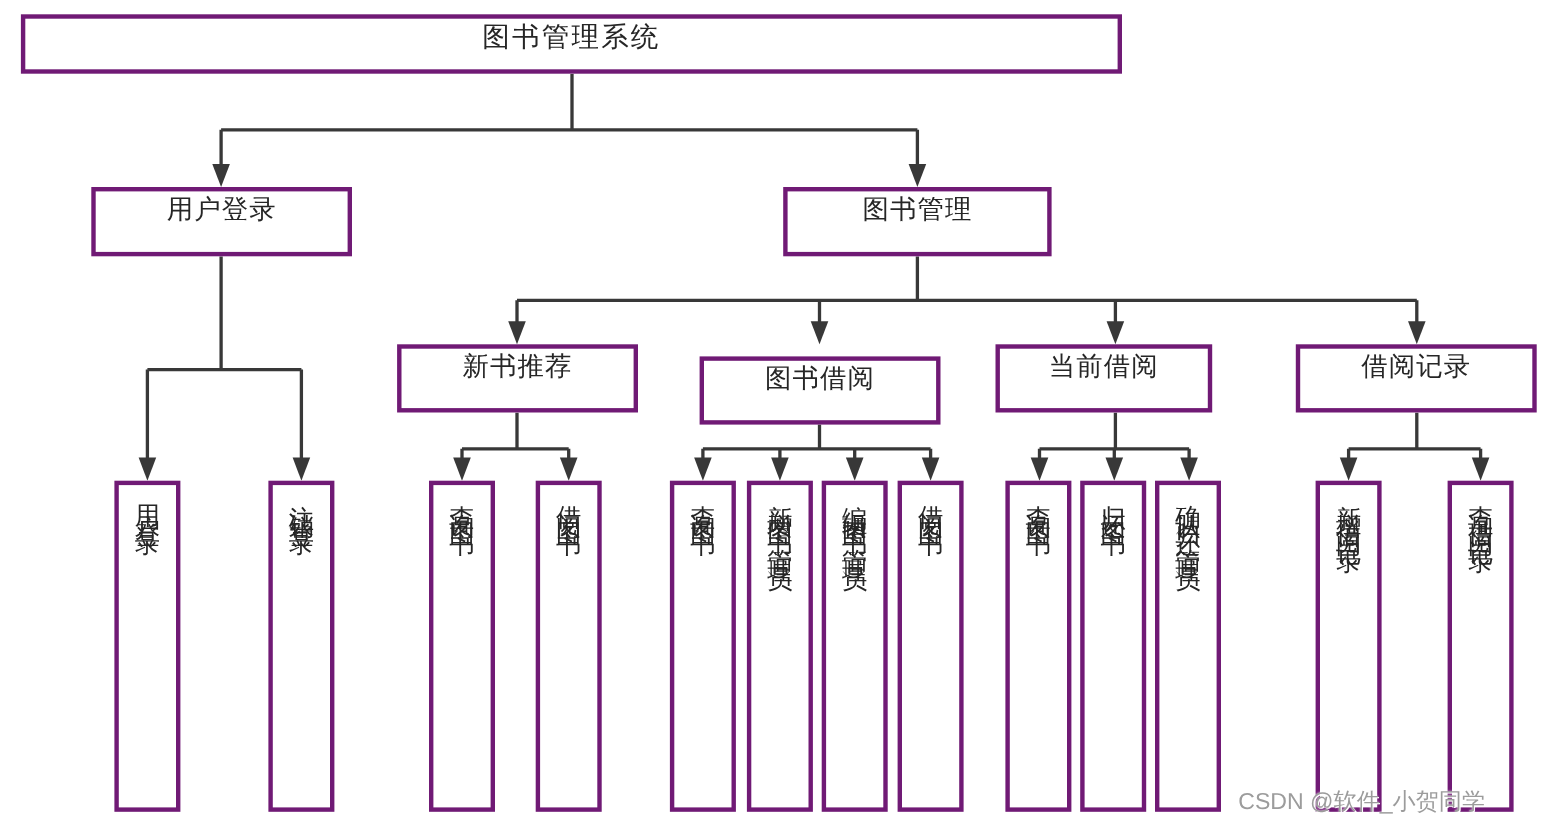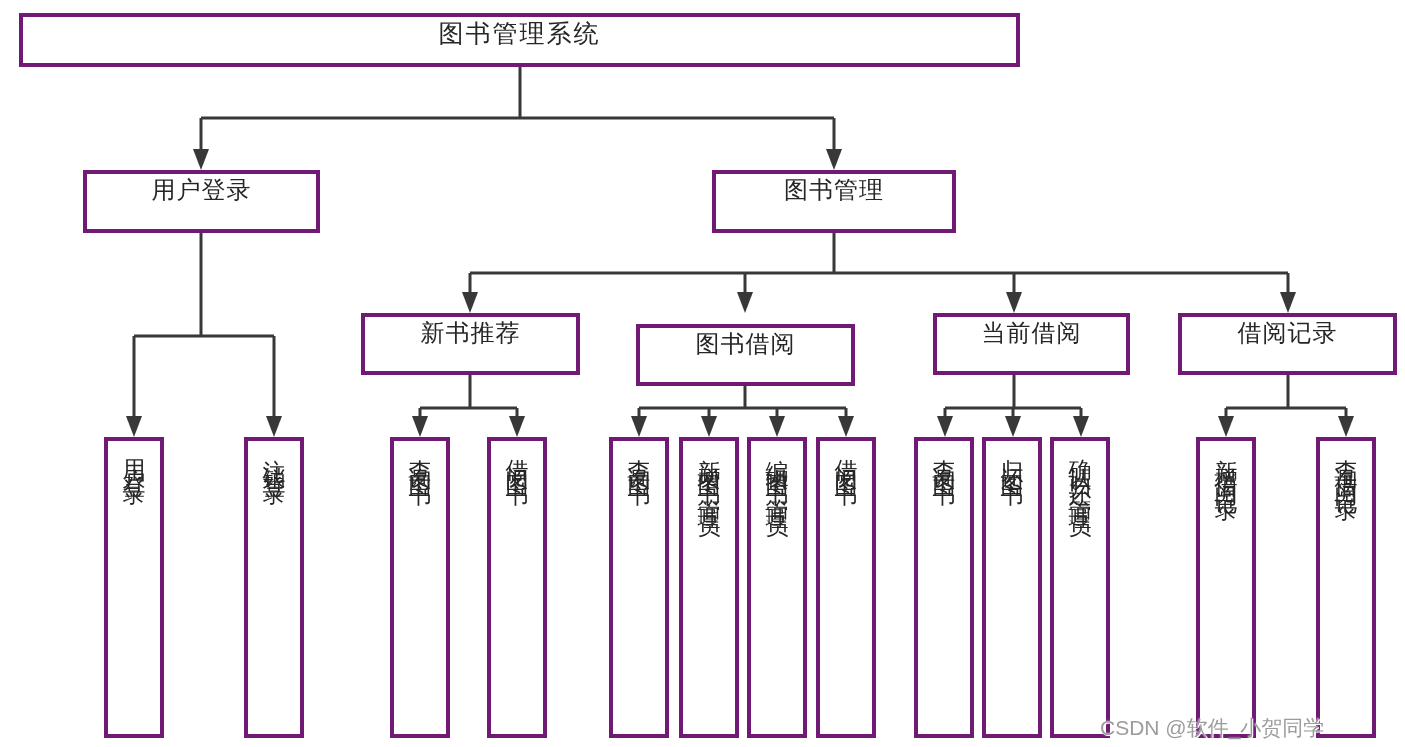--- a/index.html
+++ b/index.html
@@ -56,20 +56,21 @@
   .watermark {
     position: absolute;
     left: 1100px;
     top: 714px;
     width: 250px;
     font-size: 21px;
     color: #9c9c9c;
     white-space: nowrap;
     text-shadow: 0 0 2px #ffffff, 1px 1px 0 #ffffff;
     z-index: 5;
+    text-align: right;
   }
 </style>
 </head>
 <body>
 
 <div id="canvas">
 
   <svg id="connectors" viewBox="0 0 1405 747" xmlns="http://www.w3.org/2000/svg">
     <g stroke="#383838" stroke-width="3" fill="none">
 
@@ -120,21 +121,21 @@
   <div class="box" style="left:712px; top:170px; width:244px; height:63px;">
     <span class="hlabel">图书管理</span>
   </div>
 
   <div class="box" style="left:361px; top:313px; width:219px; height:62px;">
     <span class="hlabel">新书推荐</span>
   </div>
   <div class="box" style="left:636px; top:313px; width:219px; height:62px;margin-top:11px;">
     <span class="hlabel">图书借阅</span>
   </div>
-  <div class="box" style="left:905px; top:313px; width:197px; height:62px;margin-left:28px;">
+  <div class="box" style="left:905px; top:313px; width:197px; height:62px;">
     <span class="hlabel">当前借阅</span>
   </div>
   <div class="box" style="left:1178px; top:313px; width:219px; height:62px;">
     <span class="hlabel">借阅记录</span>
   </div>
 
   <div class="box leaf" style="left:104px;">
     <span class="vtext">用户登录</span>
   </div>
   <div class="box leaf" style="left:244px;">

